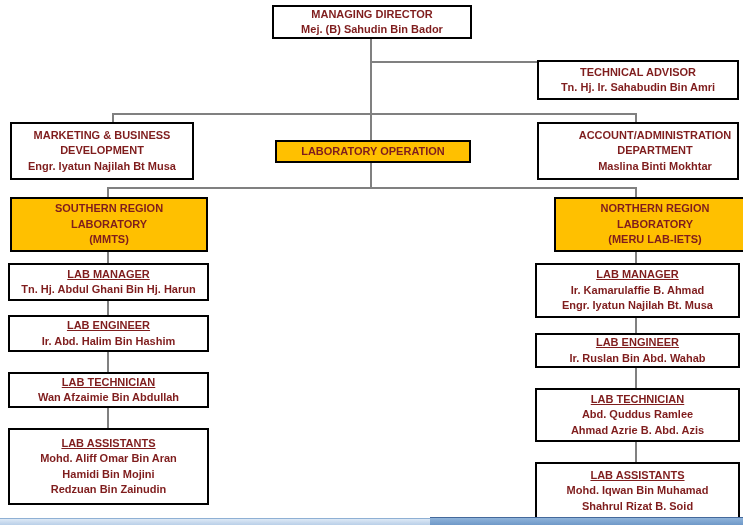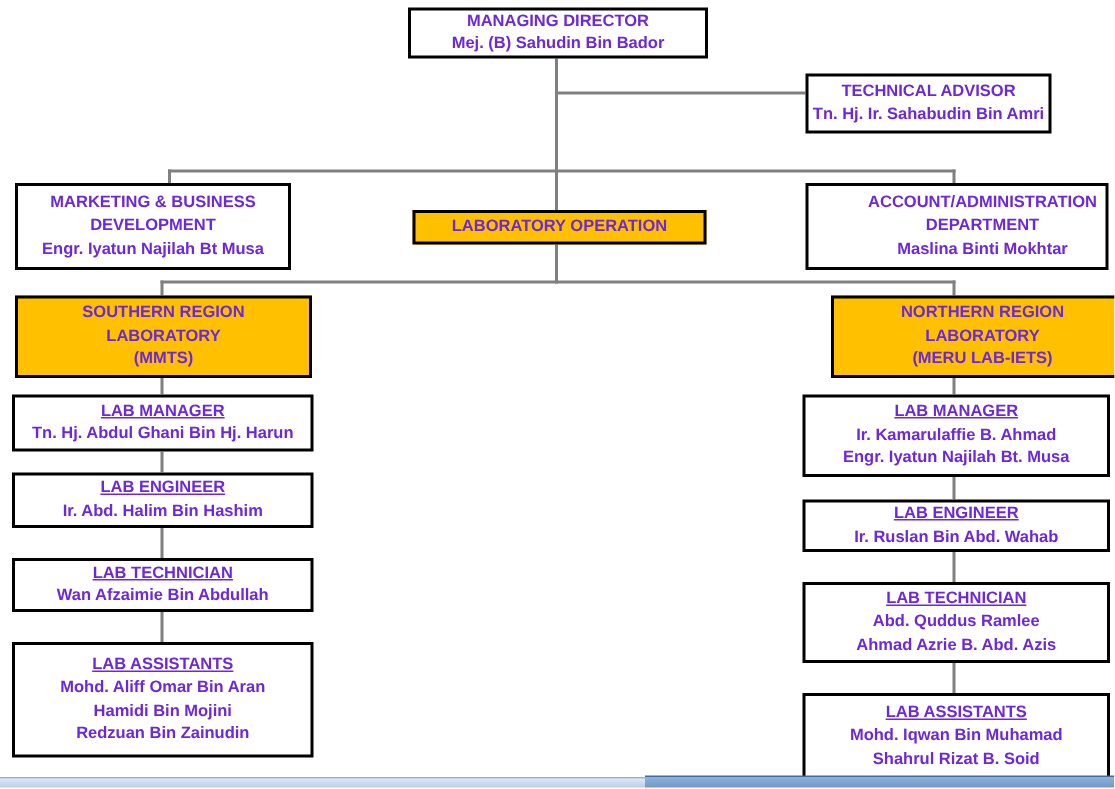--- a/index.html
+++ b/index.html
@@ -1,19 +1,19 @@
 <!DOCTYPE html>
 <html><head>
 <meta charset="utf-8">
 <style>
   html,body{margin:0;padding:0;background:#fff;}
   #stage{
     position:relative;width:743px;height:526px;background:#fff;overflow:hidden;
     font-family:"Liberation Sans","DejaVu Sans",sans-serif;
-    font-weight:bold;color:#6d28d9;
+    font-weight:bold;color:#7f1d1d;
   }
   .box{
     position:absolute;box-sizing:border-box;background:#fff;
     border:2px solid #000;z-index:2;
     display:flex;flex-direction:column;align-items:center;justify-content:center;
     text-align:center;font-size:11px;line-height:1.4;padding:1px 2px;
   }
   .box.orange{background:#FFC000;align-items:center;}
   .role{text-decoration:underline;}
   .vline,.hline{position:absolute;background:#808080;z-index:1;}
@@ -52,21 +52,21 @@
   <div class="vline" style="left:635px;top:252px;height:11px;"></div>
   <div class="vline" style="left:635px;top:318px;height:15px;"></div>
   <div class="vline" style="left:635px;top:368px;height:20px;"></div>
   <div class="vline" style="left:635px;top:442px;height:20px;"></div>
 
   <div class="box" style="left:272px;top:5px;width:200px;height:34px;">
     <div>MANAGING DIRECTOR</div>
     <div>Mej. (B) Sahudin Bin Bador</div>
   </div>
 
-  <div class="box" style="left:537px;top:49px;width:164px;height:40px;">
+  <div class="box" style="left:537px;top:60px;width:202px;height:40px;">
     <div>TECHNICAL ADVISOR</div>
     <div>Tn. Hj. Ir. Sahabudin Bin Amri</div>
   </div>
 
   <div class="box" style="left:10px;top:122px;width:184px;height:58px;">
     <div>MARKETING &amp; BUSINESS</div>
     <div>DEVELOPMENT</div>
     <div>Engr. Iyatun Najilah Bt Musa</div>
   </div>
 

